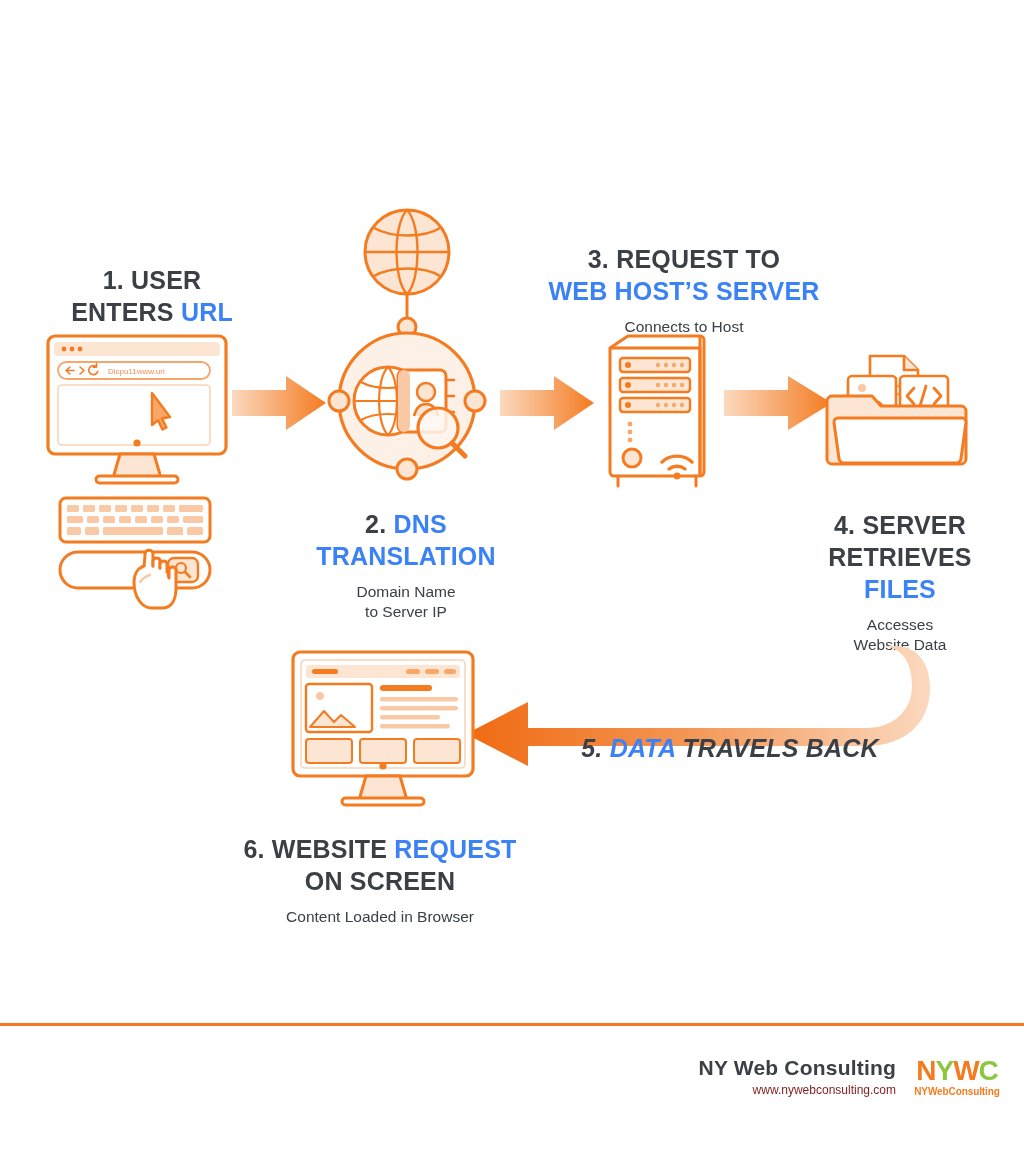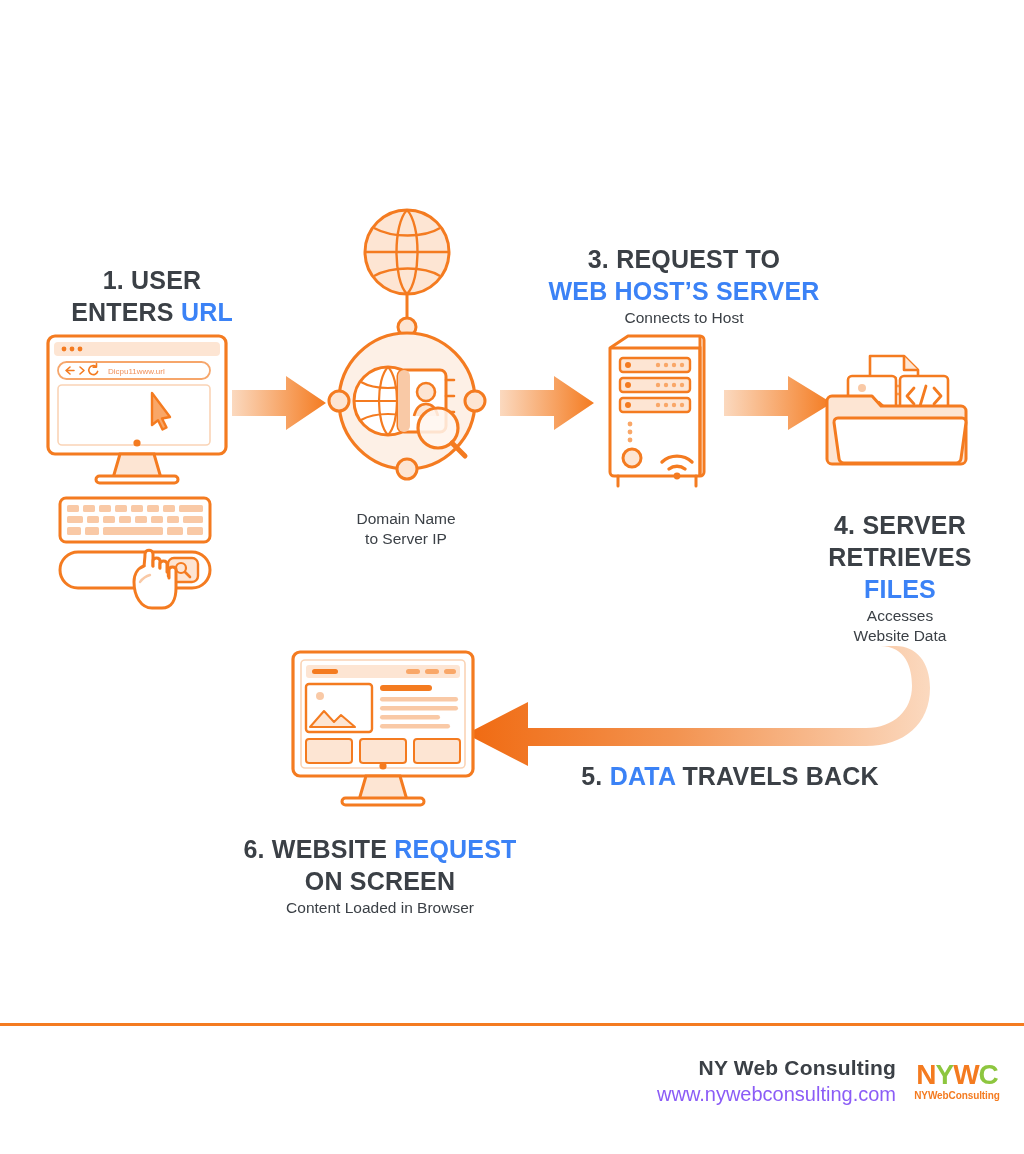--- a/index.html
+++ b/index.html
@@ -35,21 +35,21 @@
     color: #3b4046;
     letter-spacing: .2px;
   }
   .cap-title .hl {
     color: #3b82f6;
   }
   .cap-sub {
     font-size: 15.5px;
     font-weight: normal;
     color: #3b4046;
-    margin-top: 1px;
+    margin-top: 10px;
   }
   .footer-rule {
     position: absolute;
     left: 0;
     top: 1023px;
     width: 1024px;
     height: 3px;
     background: #f47b20;
   }
   .footer {
@@ -65,22 +65,22 @@
     gap: 18px;
     margin-left: 14px;
   }
   .footer-text .brand {
     font-size: 21px;
     font-weight: bold;
     color: #3b4046;
     letter-spacing: .2px;
   }
   .footer-text .site {
-    font-size: 20px;
-    color: #8b5cf6;
+    font-size: 12px;
+    color: #7f1d1d;
     margin-top: 3px;
   }
   .logo-box {
     width: 86px;
     text-align: center;
     line-height: 1;
   }
   .logo-main {
     font-size: 28px;
     font-weight: bold;
@@ -210,20 +210,24 @@
       <circle cx="108" cy="228" r="20" fill="#fff6ef" fill-opacity=".85" stroke="#f47b20" stroke-width="3.2"></circle>
       <path d="M122 243l13 13" stroke="#f47b20" stroke-width="5" stroke-linecap="round"></path>
 
       <circle cx="9" cy="201" r="10" fill="#fde5d3" stroke="#f47b20" stroke-width="3"></circle>
       <circle cx="145" cy="201" r="10" fill="#fde5d3" stroke="#f47b20" stroke-width="3"></circle>
       <circle cx="77" cy="269" r="10" fill="#fde5d3" stroke="#f47b20" stroke-width="3"></circle>
     </svg>
   </div>
 
   <div class="caption" style="left:286px; top:508px; width:240px;">
+    <div class="cap-title">
+      <span>2. </span><span class="hl">DNS</span><br>
+      <span class="hl">TRANSLATION</span>
+    </div>
     <div class="cap-sub">
       <span>Domain Name</span><br>
       <span>to Server IP</span>
     </div>
   </div>
 
   <div class="node" style="left:500px; top:372px;">
     <svg width="96" height="62" viewBox="0 0 96 62">
       <defs>
         <linearGradient id="ag2" x1="0" y1="0" x2="1" y2="0">
@@ -333,21 +337,21 @@
         <linearGradient id="ag4" x1="1" y1="0" x2="0" y2="0">
           <stop offset="0" stop-color="#fbd9bf"></stop>
             <stop offset=".55" stop-color="#f39350"></stop>
             <stop offset="1" stop-color="#f06a11"></stop>
         </linearGradient>
       </defs>
       <path d="M428 6c26 0 32 22 32 40 0 24-18 42-46 42H76V62L14 94l62 32V106H414c38 0 64-22 64-58 0-26-14-42-34-42z" fill="url(#ag4)" transform="translate(-18,0)"></path>
     </svg>
   </div>
 
-  <div class="caption" style="left:500px; top:760px; width:460px;">
+  <div class="caption" style="left:500px; top:732px; width:460px;font-style:italic;">
     <div class="cap-title">
       <span>5. </span><span class="hl">DATA</span><span> TRAVELS BACK</span>
     </div>
   </div>
 
   <div class="node" style="left:288px; top:648px;">
     <svg width="190" height="165" viewBox="0 0 190 165">
       <rect x="5" y="4" width="180" height="124" rx="7" fill="#ffffff" stroke="#f47b20" stroke-width="3.2"></rect>
       <rect x="13" y="12" width="164" height="108" rx="4" fill="#ffffff" stroke="#fad4b6" stroke-width="1.6"></rect>
 

